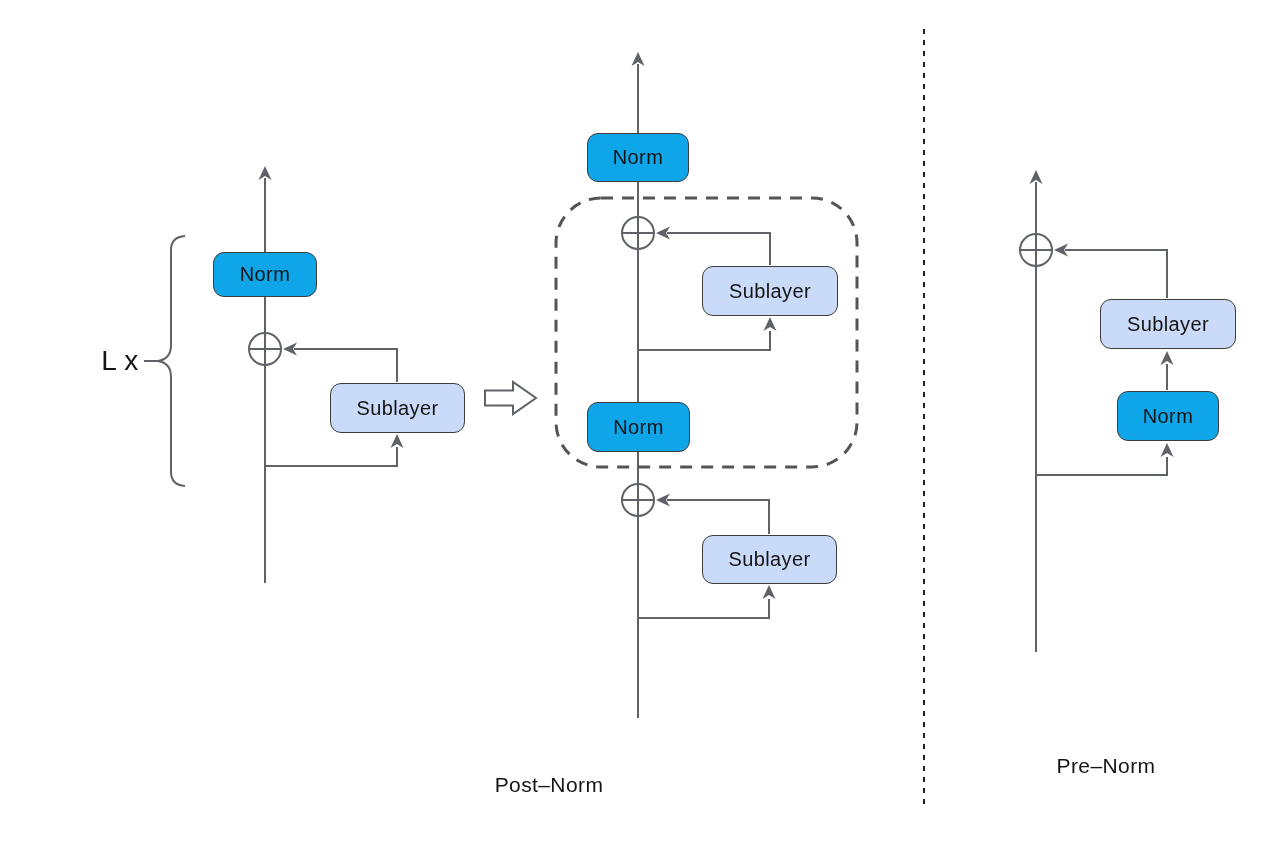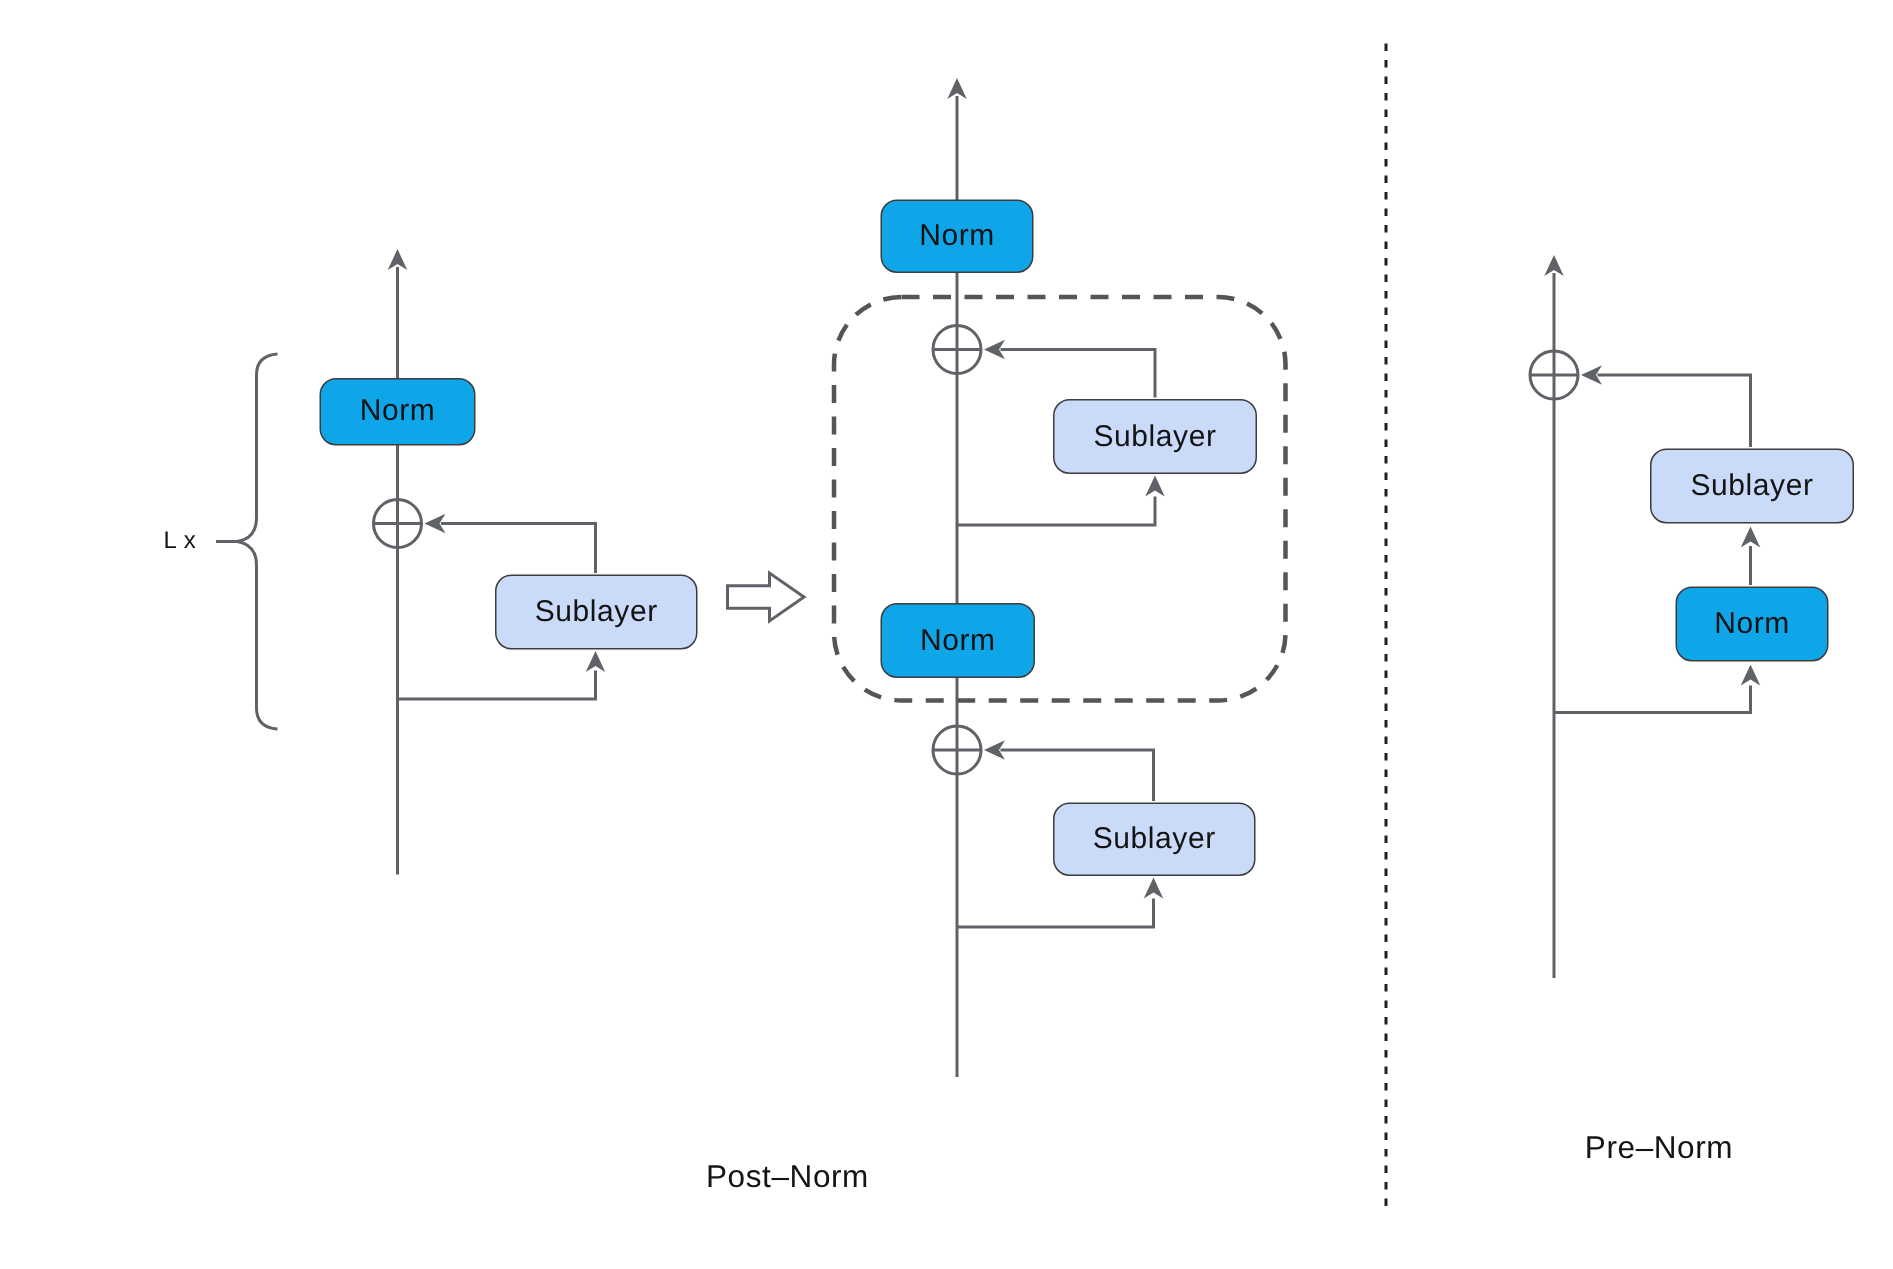--- a/index.html
+++ b/index.html
@@ -34,21 +34,21 @@
     border-radius:11px;
     background:#0ea5e9;
     display:flex;align-items:center;justify-content:center;
     font-size:20px;letter-spacing:0.4px;
     color:var(--text);
   }
   .node.blue{background:var(--sublayer-fill);text-align:center;}
   .text-label{
     position:absolute;
     display:flex;align-items:center;justify-content:center;
-    font-size:16px;letter-spacing:0.4px;
+    font-size:28px;letter-spacing:0.4px;
     color:var(--text);
     white-space:nowrap;
   }
   .caption{font-size:21px;}
 </style>
 </head>
 <body>
 
 <div class="canvas">
 
@@ -128,21 +128,21 @@
   <div class="node blue" style="left:330px;top:383px;width:135px;height:50px;">Sublayer</div>
 
   <div class="node" style="left:587px;top:133px;width:102px;height:49px;">Norm</div>
 
   <div class="node blue" style="left:702px;top:266px;width:136px;height:50px;">Sublayer</div>
 
   <div class="node" style="left:587px;top:402px;width:103px;height:50px;">Norm</div>
 
   <div class="node blue" style="left:702px;top:535px;width:135px;height:49px;">Sublayer</div>
 
-  <div class="text-label caption" style="left:465px;top:772px;width:120px;height:26px;">Post–Norm</div>
+  <div class="text-label caption" style="left:489px;top:772px;width:120px;height:26px;">Post–Norm</div>
 
   <div class="node blue" style="left:1100px;top:299px;width:136px;height:50px;">Sublayer</div>
 
   <div class="node" style="left:1117px;top:391px;width:102px;height:50px;">Norm</div>
 
   <div class="text-label caption" style="left:1046px;top:753px;width:120px;height:26px;">Pre–Norm</div>
 
 </div>
 
 </body></html>

